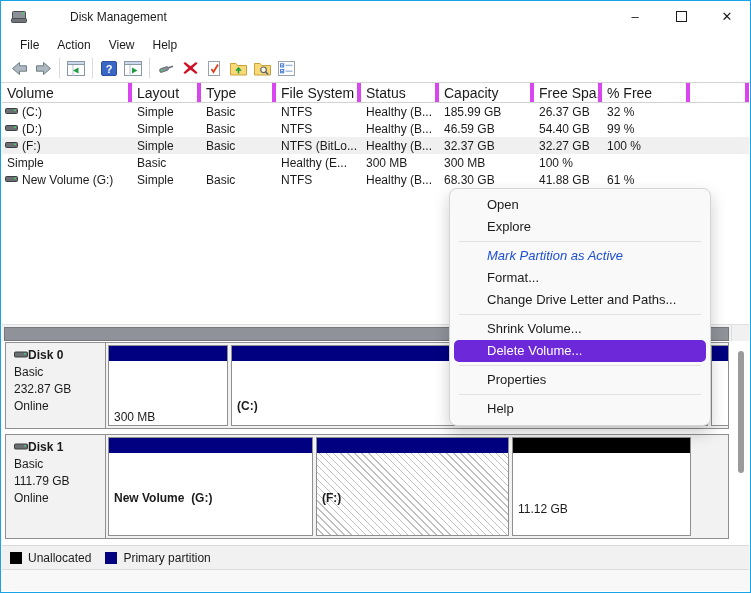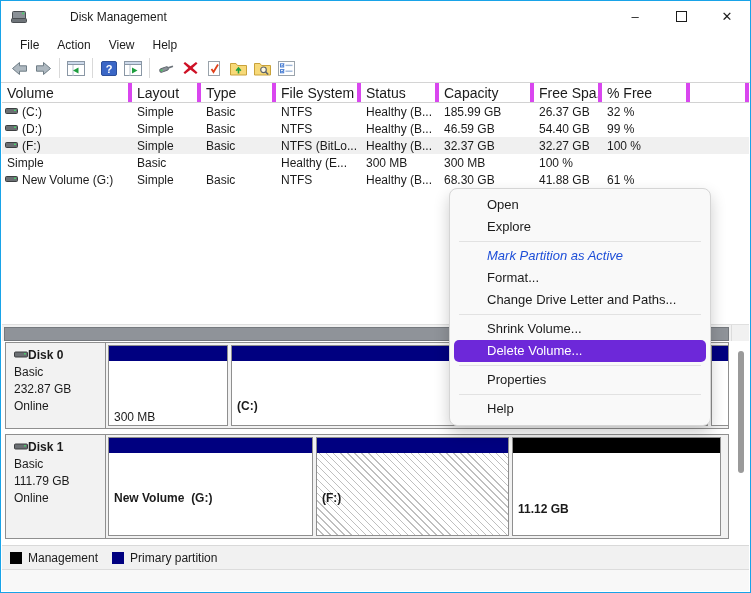--- a/index.html
+++ b/index.html
@@ -345,37 +345,37 @@
           </div>
         </div>
         <div class="part hatched" style="width:193px;">
           <div class="pbar navy"></div>
           <div class="pbody">
             <div class="pname">(F:)</div>
             
             
           </div>
         </div>
-        <div class="part" style="width:209px;font-weight:bold;">
+        <div class="part" style="width:179px;">
           <div class="pbar blackbar"></div>
           <div class="pbody two-line">
             <div>11.12 GB</div>
             
           </div>
         </div>
       </div>
     </div>
 
     <div class="vscroll"></div>
   </div>
 
   <div class="legend-bar">
     <span class="leg-item">
       <span class="leg-sq black"></span>
-      <span>Management</span>
+      <span>Unallocated</span>
     </span>
     <span class="leg-item">
       <span class="leg-sq navy"></span>
       <span>Primary partition</span>
     </span>
   </div>
   <div class="status-bar"></div>
 
   <div class="ctx-menu">
     <div class="mi">Open</div>

